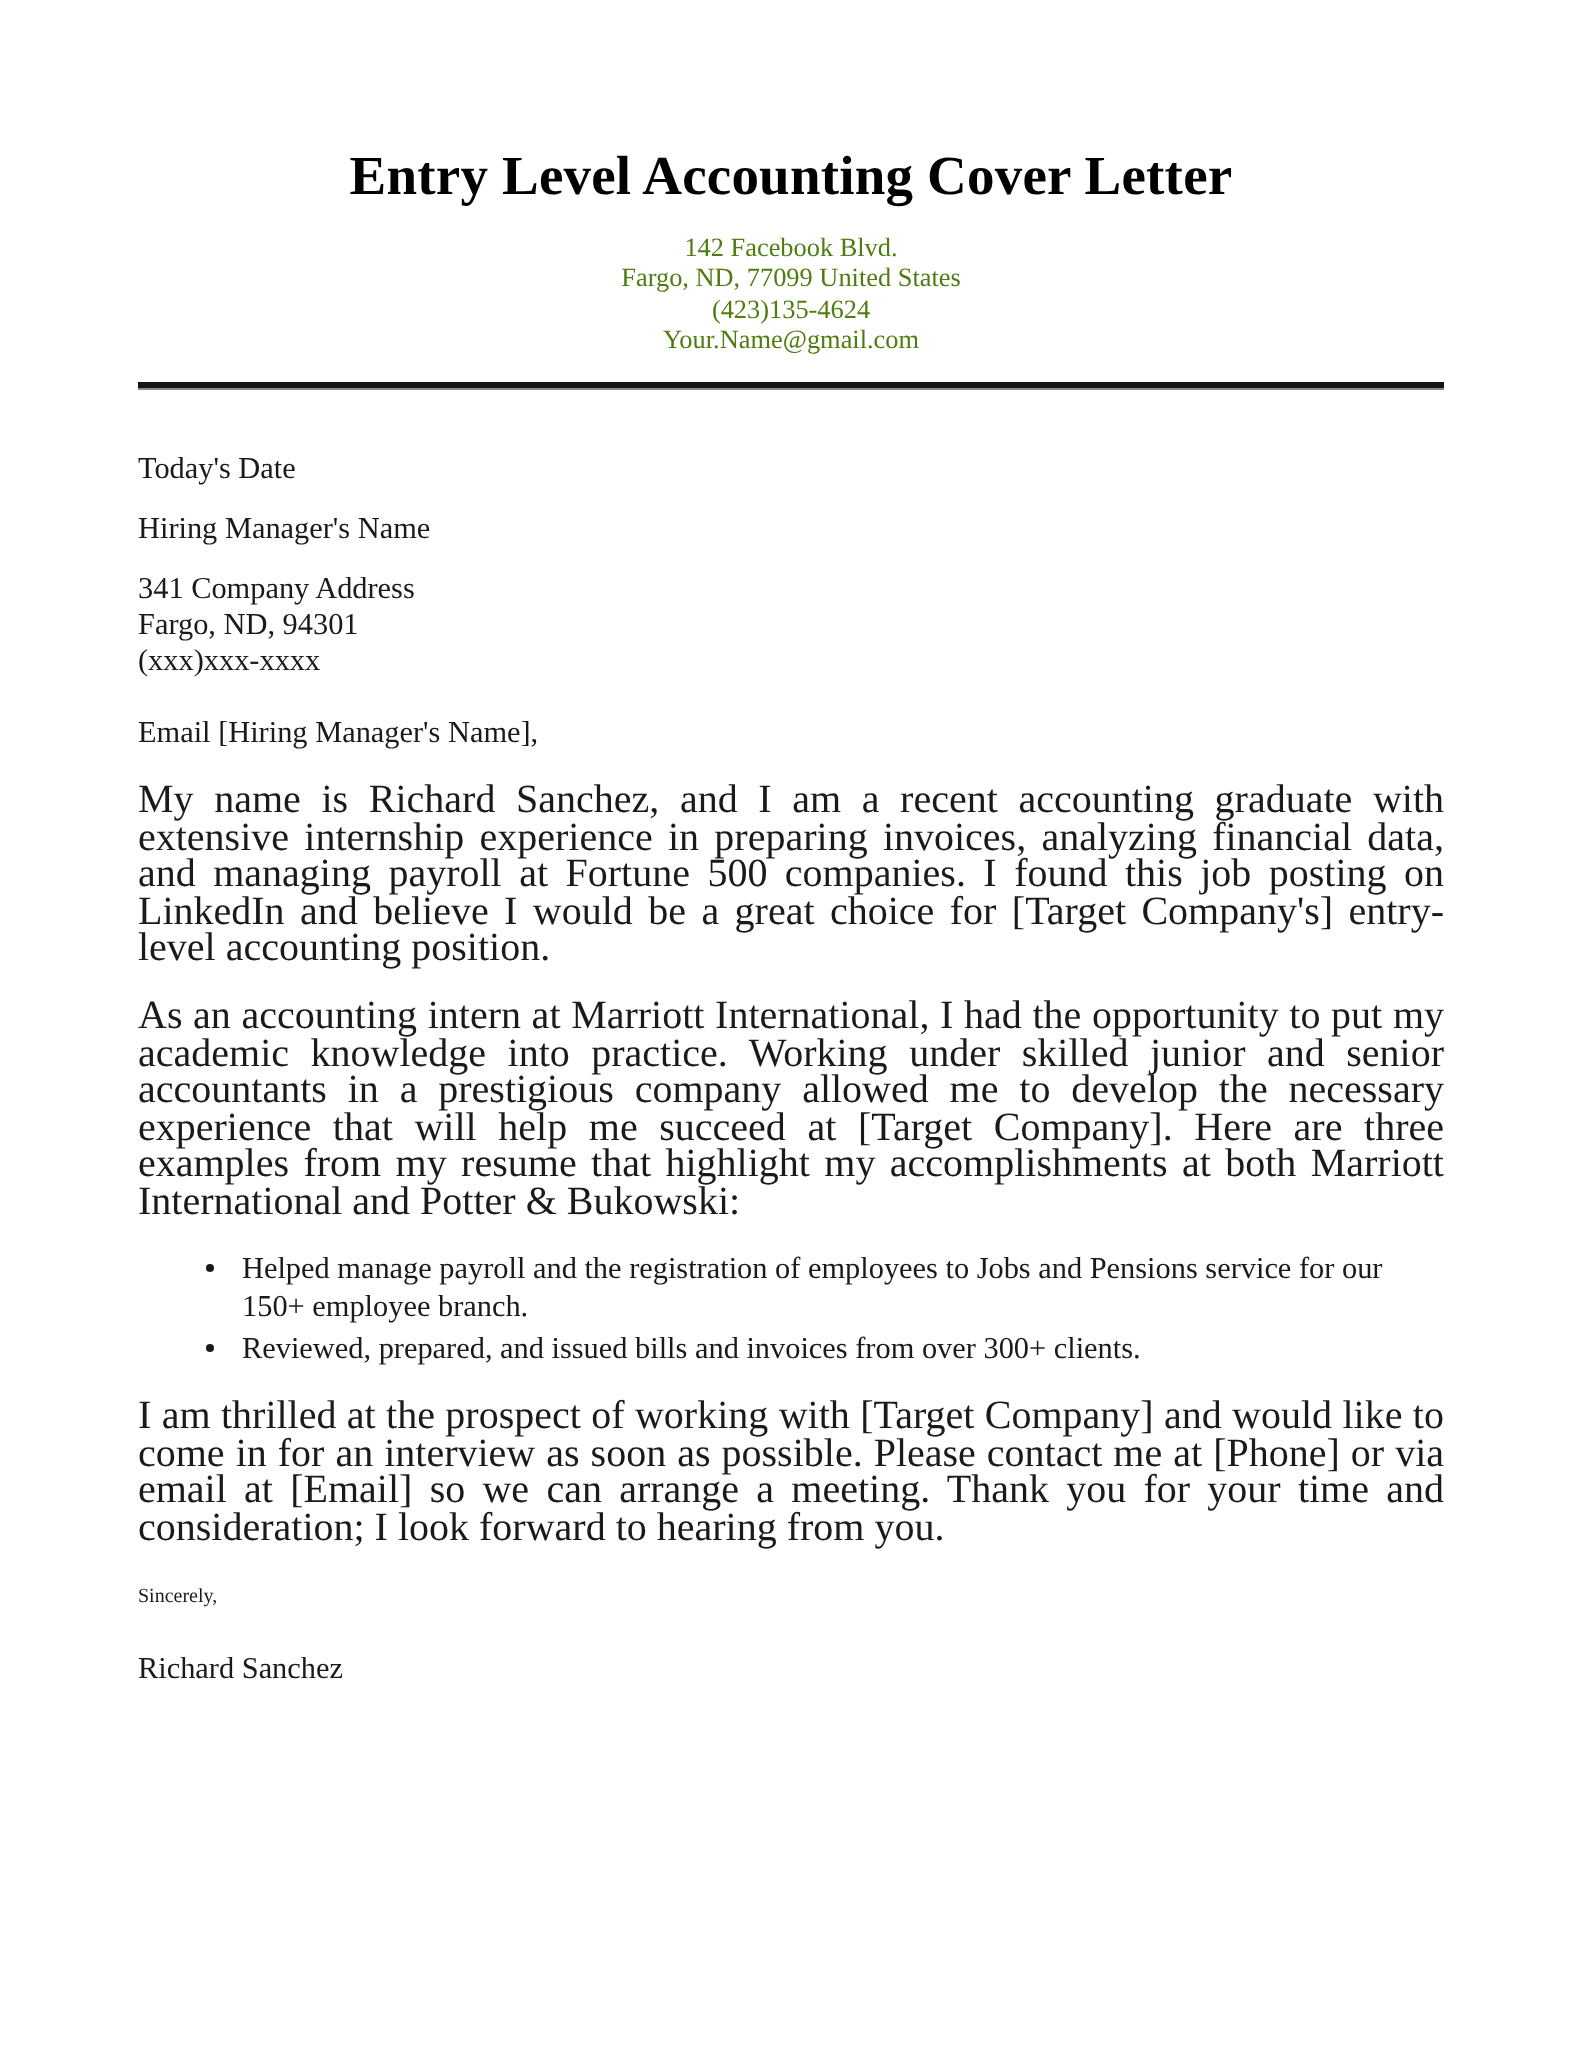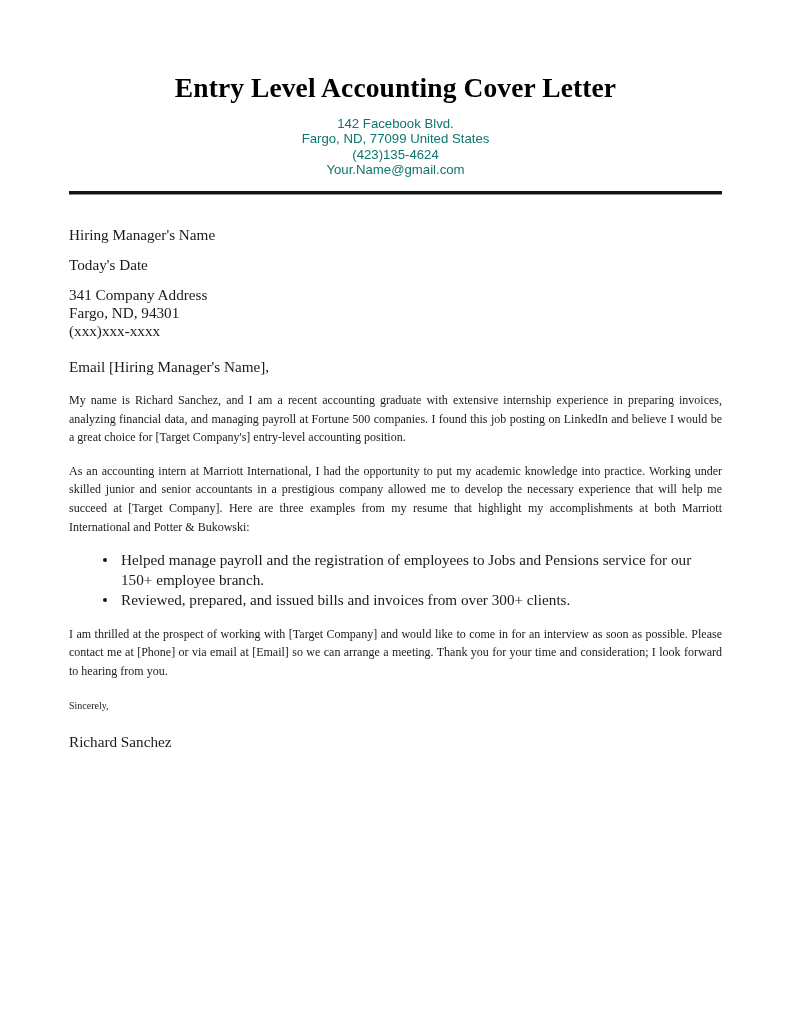--- a/index.html
+++ b/index.html
@@ -40,24 +40,24 @@
     font-family: "Liberation Serif", "DejaVu Serif", serif;
     font-size: 27.5px;
     font-weight: bold;
     letter-spacing: 0.1px;
     line-height: 1.15;
     margin: 0 0 12px 0;
     color: #000000;
   }
 
   .contact-block {
-    font-family: Liberation Sans, sans-serif;
+    font-family: Liberation Serif, serif;
     font-size: 13.2px;
     line-height: 15.6px;
-    color: #0f766e;
+    color: #4d7c0f;
   }
   .contact-line { display: block; white-space: nowrap; }
 
   .rule {
     margin: 13px 0 0 0;
     height: 3px;
     background: #141414;
     border: 0;
     border-bottom: 1px solid #8a8a8a;
     width: 653px;
@@ -75,21 +75,21 @@
 
   
   .salutation {
     margin-top: 18px;
     font-size: 15.2px;
     line-height: 18px;
   }
 
   p.body-para {
     margin: 15px 0 0 0;
-    font-size: 12px;
+    font-size: 20px;
     line-height: 18.6px;
     text-align: justify;
     text-justify: inter-word;
     hyphens: none;
   }
 
   ul.bullets {
     margin: 14px 0 0 0;
     padding: 0;
     list-style: none;
@@ -136,22 +136,22 @@
         <span class="contact-line">142 Facebook Blvd.</span>
         <span class="contact-line">Fargo, ND, 77099 United States</span>
         <span class="contact-line">(423)135-4624</span>
         <span class="contact-line">Your.Name@gmail.com</span>
       </div>
 
       <div class="rule"></div>
     </div>
 
     <div class="recipient">
+      <div class="spaced">Today's Date</div>
       <div class="spaced">Hiring Manager's Name</div>
-      <div class="spaced">Today's Date</div>
       <div>
         <span class="line">341 Company Address</span>
         <span class="line">Fargo, ND, 94301</span>
         <span class="line">(xxx)xxx-xxxx</span>
       </div>
     </div>
 
     <div class="salutation">Email [Hiring Manager's Name],</div>
 
     <p class="body-para">My name is Richard Sanchez, and I am a recent accounting graduate with extensive internship experience in preparing invoices, analyzing financial data, and managing payroll at Fortune 500 companies. I found this job posting on LinkedIn and believe I would be a great choice for [Target Company's] entry-level accounting position.</p>

